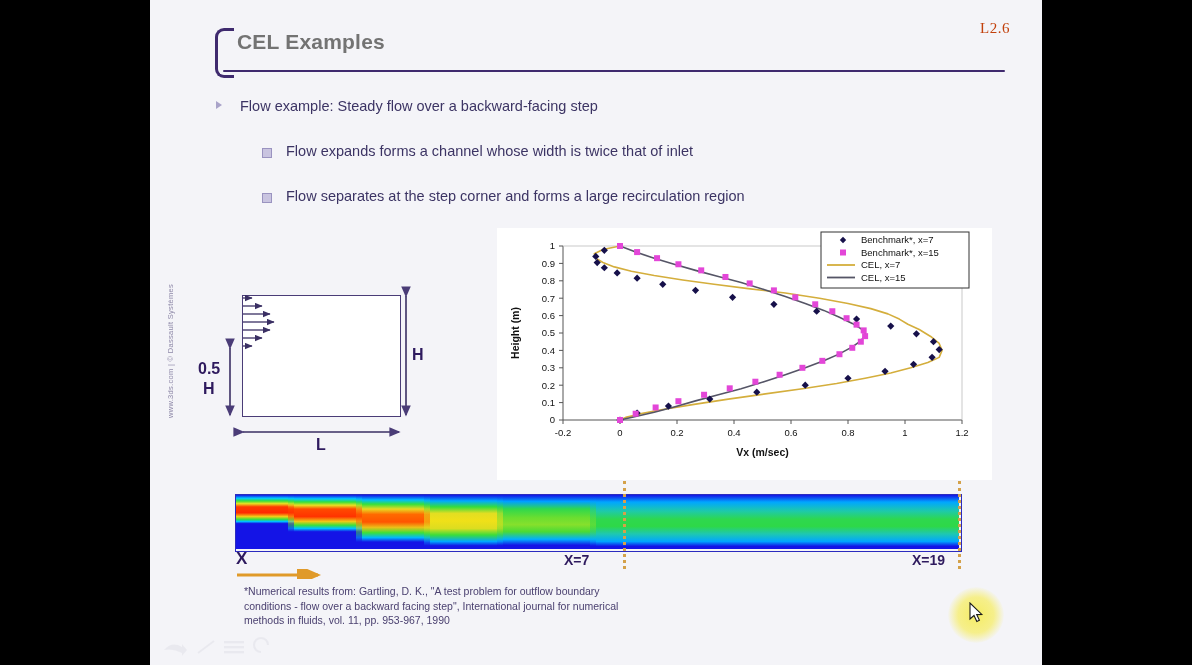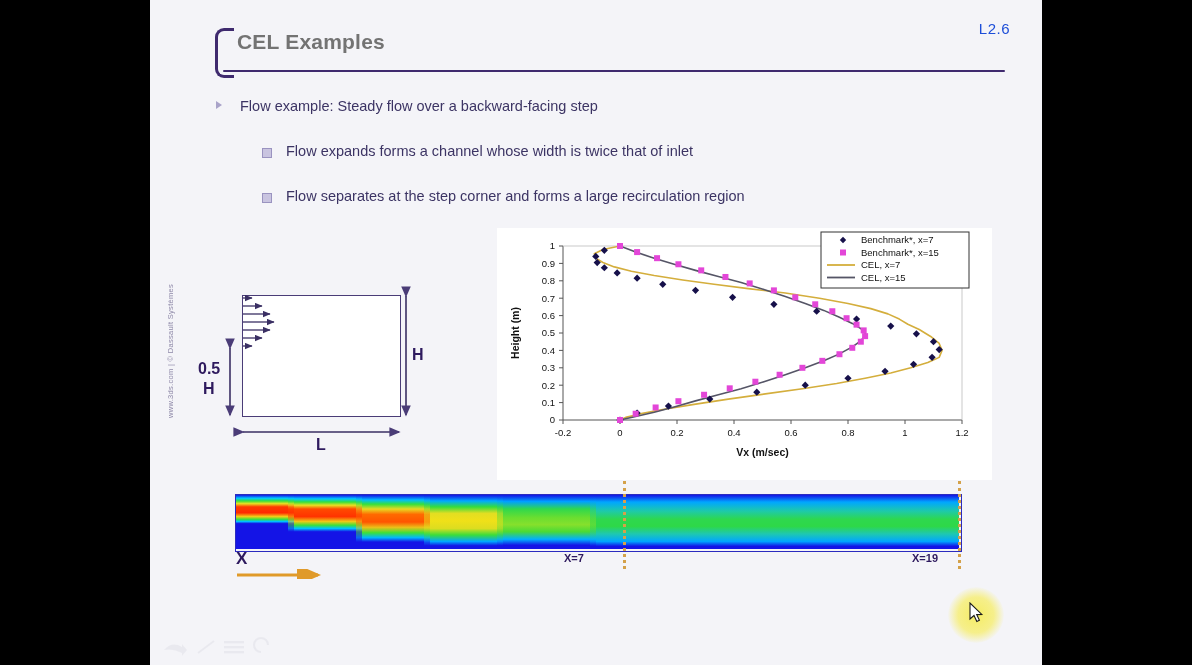--- a/index.html
+++ b/index.html
@@ -3,21 +3,21 @@
 <meta charset="utf-8">
 <style>
   html,body{margin:0;padding:0;background:#000;}
   body{width:1192px;height:665px;overflow:hidden;font-family:"Liberation Sans",sans-serif;}
   #stage{position:relative;width:1192px;height:665px;background:#000;}
 
   
   #slide{position:absolute;left:150px;top:0;width:892px;height:665px;background:#f4f4f8;overflow:hidden;}
 
   
-  .slide-num{position:absolute;right:32px;top:20px;font-size:15px;color:#1d4ed8;letter-spacing:.5px;}
+  .slide-num{position:absolute;right:32px;top:20px;font-size:15px;color:#c2410c;letter-spacing:.5px;font-family:Liberation Serif, serif;}
 
   
   .title-wrap{position:absolute;left:65px;top:26px;width:790px;height:48px;}
   .title-bracket{position:absolute;left:0;top:2px;width:16px;height:44px;
      border-left:3px solid #3f2a6e;border-top:3px solid #3f2a6e;border-bottom:3px solid #3f2a6e;
      border-top-left-radius:9px;border-bottom-left-radius:9px;}
   .title-text{position:absolute;left:22px;top:4px;font-size:21px;font-weight:bold;color:#737373;letter-spacing:.2px;}
   .title-rule{position:absolute;left:8px;top:44px;width:782px;height:2px;background:#3f2a6e;border-radius:1px;}
 
   
@@ -38,21 +38,21 @@
   .geo-box{position:absolute;left:52px;top:15px;width:157px;height:120px;border:1.5px solid #4a3c77;background:#fff;}
   .geo svg{position:absolute;left:0;top:0;}
   .geo-lbl{position:absolute;font-size:16px;font-weight:bold;color:#2e1a5e;}
 
   
   .chart{position:absolute;left:347px;top:228px;width:495px;height:252px;background:#fff;}
   .chart svg{display:block;}
 
   
   .contour{position:absolute;left:85px;top:494px;width:725px;height:56px;border:1px solid #2b2bbf;}
-  .cx-lbl{position:absolute;font-size:11px;font-weight:bold;color:#2e1a5e;}
+  .cx-lbl{position:absolute;font-size:14px;font-weight:bold;color:#2e1a5e;}
   .cx-dash{position:absolute;width:3px;border-left:3px dotted #d4a14a;}
   .x-arrow{position:absolute;left:86px;top:569px;width:88px;height:10px;}
 
   
   .foot{position:absolute;left:94px;top:584px;width:400px;font-size:10.5px;line-height:14.5px;color:#4b4170;}
 
   
   .tbar{position:absolute;left:8px;top:636px;width:130px;height:24px;opacity:.22;}
 
   
@@ -345,20 +345,21 @@
 
     <svg class="x-arrow" width="95" height="12">
       <defs>
         <marker id="ao" markerWidth="8" markerHeight="8" refX="7" refY="3.5" orient="auto">
           <path d="M0,0 L8,3.5 L0,7 z" fill="#e09a2a"></path>
         </marker>
       </defs>
       <line x1="1" y1="6" x2="82" y2="6" stroke="#e09a2a" stroke-width="3" marker-end="url(#ao)"></line>
     </svg>
 
+    <div class="foot">*Numerical results from:  Gartling, D. K., "A test problem for outflow boundary conditions - flow over a backward facing step",  International journal for numerical methods in fluids, vol. 11, pp. 953-967, 1990</div>
 
     <svg class="tbar" width="130" height="24">
       <g fill="#c6c6d2">
         <path d="M6,14 q8,-9 18,-3 l0,-3 l5,6 l-5,6 l0,-3 q-9,-5 -18,-3 z"></path>
       </g>
       <g stroke="#c6c6d2" stroke-width="2" fill="none">
         <line x1="40" y1="17" x2="56" y2="5"></line>
       </g>
       <g fill="#c6c6d2">
         <rect x="66" y="5" width="20" height="2.4"></rect>

